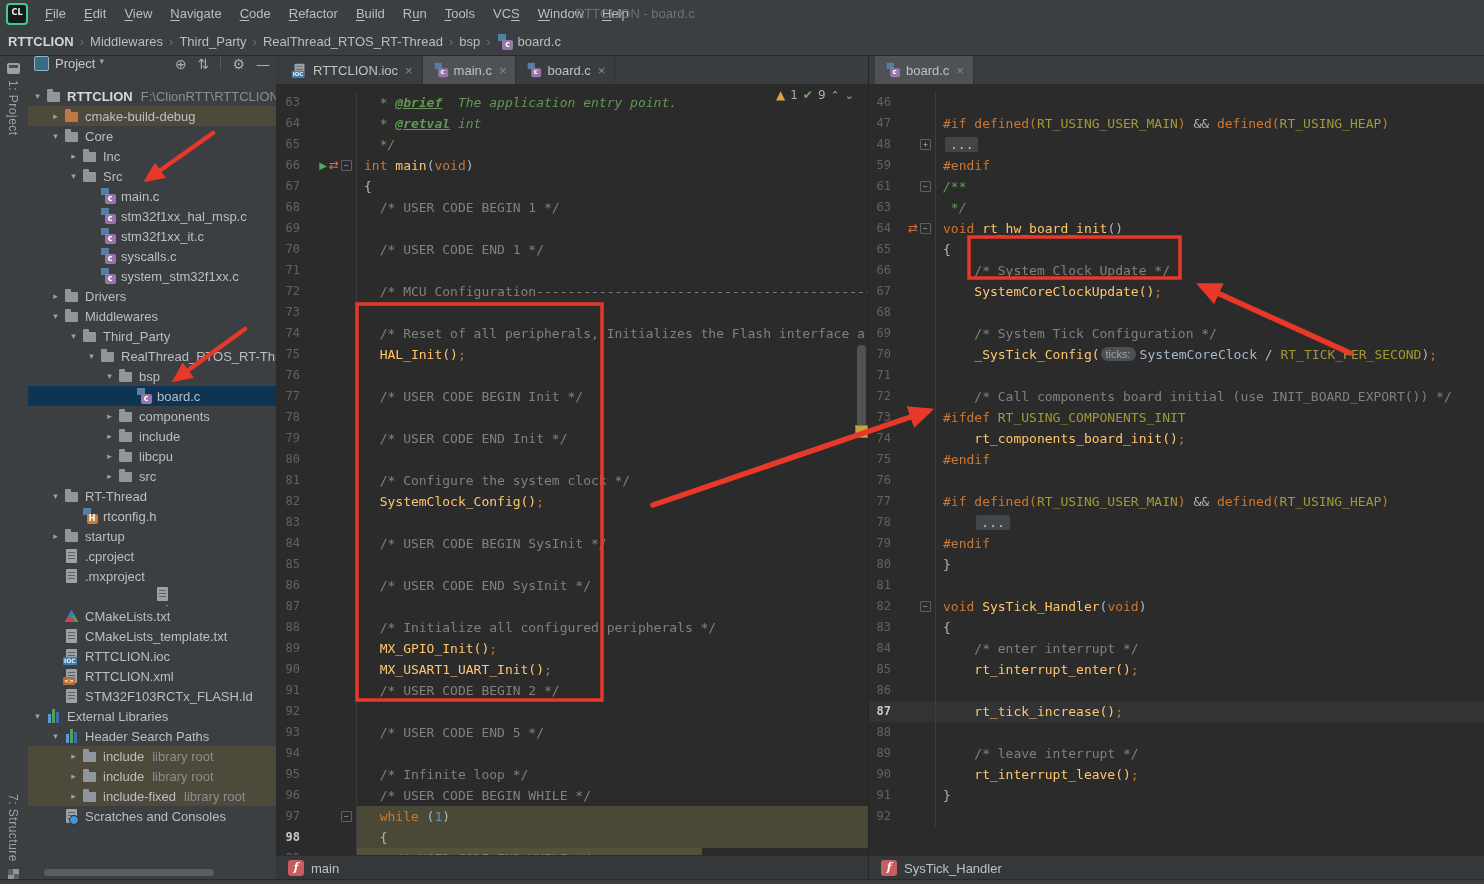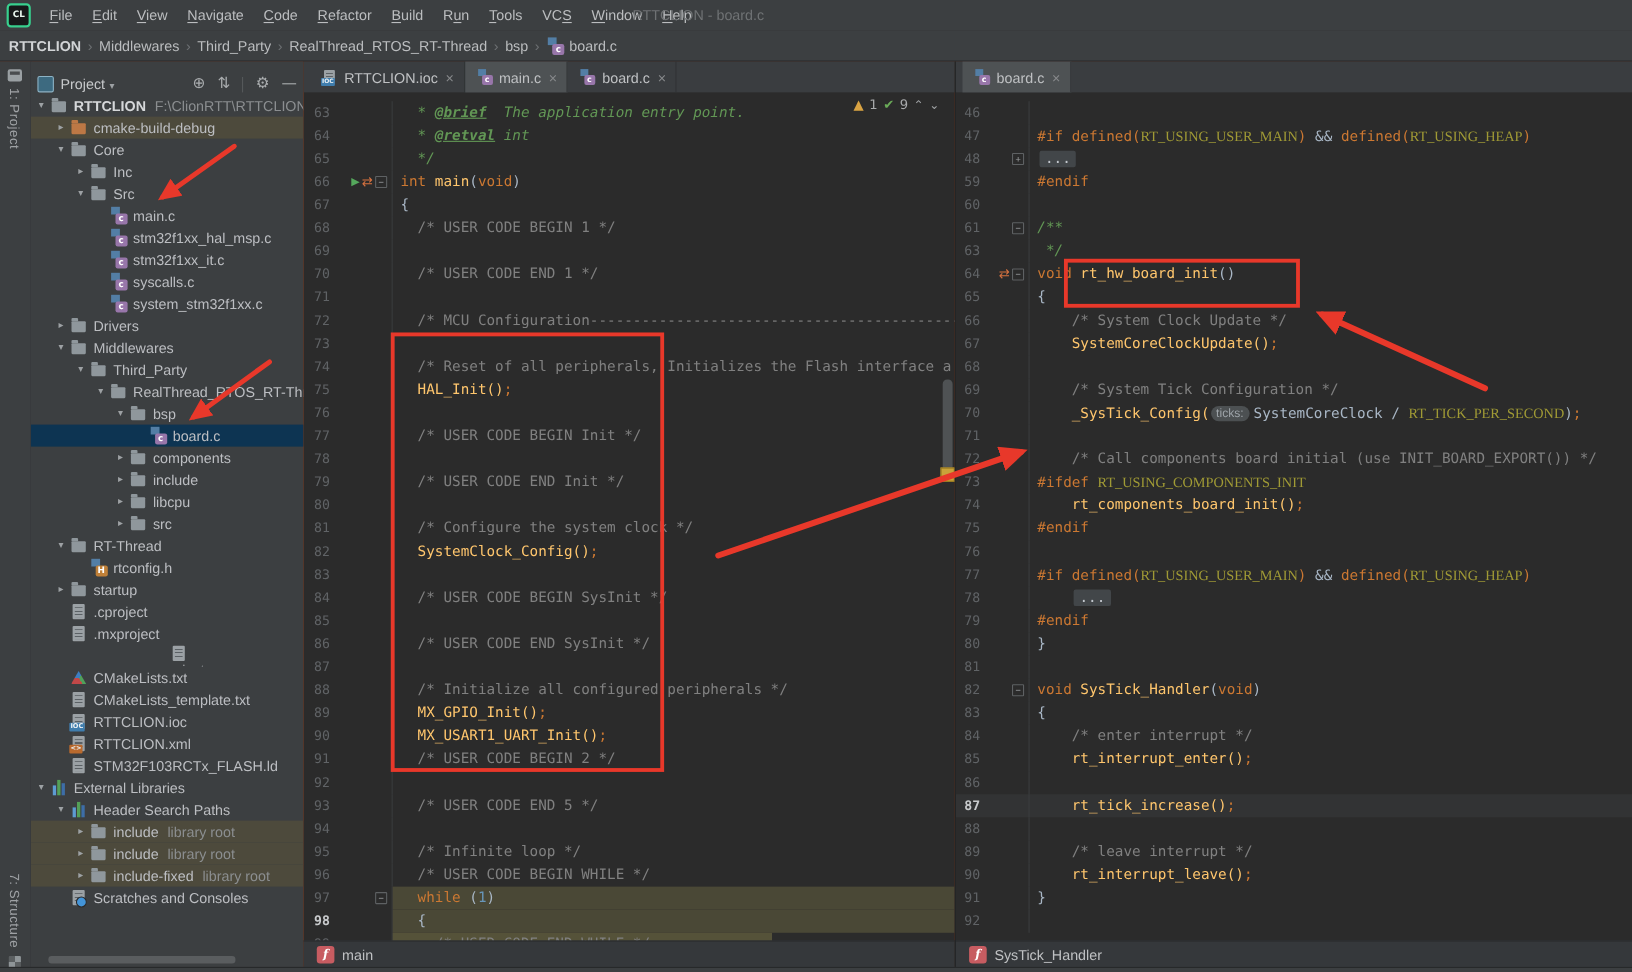--- a/index.html
+++ b/index.html
@@ -24,21 +24,21 @@
   
   #stripe{position:absolute;left:0;top:56px;width:28px;height:828px;background:#3c3f41;
           border-right:1px solid #2a2c2d;}
   .stripe-txt{position:absolute;left:6px;writing-mode:vertical-rl;font-size:12px;color:#9fa2a5;letter-spacing:.5px;}
   #stripe-icon-top{position:absolute;left:7px;top:7px;width:13px;height:11px;background:#9aa0a3;border-radius:2px;}
   #stripe-icon-top::after{content:"";position:absolute;left:2px;top:2px;right:2px;height:3px;background:#4a4d4f;}
   #stripe-icon-bottom{position:absolute;left:8px;bottom:4px;width:11px;height:11px;
           background:conic-gradient(#8f9598 0 25%,#5b5f61 0 50%,#8f9598 0 75%,#5b5f61 0);border-radius:1px;}
   
   #ppanel{position:absolute;left:28px;top:56px;width:248px;height:828px;background:#3c3f41;overflow:hidden;}
-  #phead{height:28px;display:flex;align-items:flex-end;padding:0 6px;}
+  #phead{height:28px;display:flex;align-items:flex-start;padding:0 6px;}
   #phead .ptitle{font-size:13px;color:#c7c9cb;margin:0 4px 0 6px;}
   #phead .caret{color:#9da1a4;font-size:9px;margin-right:auto;}
   .phicon{color:#a9acae;font-size:14px;margin-left:11px;cursor:default;font-family:"DejaVu Sans",sans-serif;}
   .phdiv{width:1px;height:14px;background:#55585a;margin-left:11px;}
   #ptool-icon{width:13px;height:13px;background:#3d6a80;border:1px solid #8db3c5;border-radius:2px;flex:none;}
   #ptree{position:absolute;top:30px;left:0;right:0;}
   .trow{display:flex;align-items:center;height:20px;font-size:13px;color:#bcbec2;white-space:nowrap;overflow:hidden;}
   .trow .chev{width:15px;flex:none;color:#9da1a4;font-size:9px;text-align:center;font-family:"DejaVu Sans",sans-serif;}
   .trow .lbl{margin-left:5px;}
   .trow .sfx{margin-left:8px;color:#8b8e90;}
@@ -85,21 +85,21 @@
   .crow.cur{background:#323334;}
   .ln{flex:none;text-align:right;color:#606366;font-size:12px;padding-right:4px;}
   #lpane .ln{width:24px;} #rpane .ln{width:22px;}
   .ln.b{color:#c8cacc;font-weight:bold;}
   .gut{flex:none;display:flex;align-items:center;justify-content:flex-end;gap:2px;
        padding-right:4px;border-right:1px solid #3a3c3e;}
   #lpane .gut{width:48px;} #rpane .gut{width:36px;}
   .code{flex:1;padding-left:7px;overflow:hidden;color:#a9b7c6;}
   .code.sel{background:#4a4836;}
   .code.sel2{background:linear-gradient(to right,#555239 0,#555239 345px,rgba(0,0,0,0) 345px);}
-  .tk-kw{color:#cc7832;} .tk-fn{color:#ffc66d;} .tk-mac{color:#a09a35;font-family:Liberation Serif, serif;} .tk-cmt{color:#808080;}
+  .tk-kw{color:#cc7832;} .tk-fn{color:#ffc66d;} .tk-mac{color:#a09a35;} .tk-cmt{color:#808080;}
   .tk-doc{color:#629755;font-style:italic;}
   .tk-doctag{color:#629755;font-style:italic;font-weight:bold;text-decoration:underline;}
   .tk-pl{color:#a9b7c6;} .tk-num{color:#6897bb;} .tk-semi{color:#cc7832;}
   .tk-hint{display:inline-block;background:#4c5052;color:#9da3a8;border-radius:8px;font-size:11px;
            line-height:14px;padding:0 5px;margin:0 4px 0 1px;font-family:"Liberation Sans",sans-serif;vertical-align:1px;}
   .tk-foldp{background:#424649;color:#c3c8ce;border-radius:2px;padding:0 5px;margin:0 2px;}
   .girun{color:#55a85c;font-size:10px;font-family:"DejaVu Sans",sans-serif;}
   .giswap{color:#d5713f;font-size:12px;font-family:"DejaVu Sans",sans-serif;}
   .fbox{width:9px;height:9px;border:1px solid #5e6163;color:#9da0a2;font:8px/9px "DejaVu Sans Mono",monospace;
         text-align:center;border-radius:1px;background:#2b2b2b;flex:none;}
@@ -585,21 +585,20 @@
           </span>
           <span>board.c</span>
           <span class="x">×</span>
         </div>
       </div>
     <div class="edit" id="redit">
         <div class="crow"><span class="ln">46</span><span class="gut"></span><span class="code"></span></div>
         <div class="crow"><span class="ln">47</span><span class="gut"></span><span class="code"><span class="tk-kw">#if defined(</span><span class="tk-mac">RT_USING_USER_MAIN</span><span class="tk-kw">) </span><span class="tk-pl">&amp;&amp; </span><span class="tk-kw">defined(</span><span class="tk-mac">RT_USING_HEAP</span><span class="tk-kw">)</span></span></div>
         <div class="crow"><span class="ln">48</span><span class="gut"><span class="fbox">+</span></span><span class="code"><span class="tk-foldp">...</span></span></div>
         <div class="crow"><span class="ln">59</span><span class="gut"></span><span class="code"><span class="tk-kw">#endif</span></span></div>
-        <div class="crow"><span class="ln">60</span><span class="gut"></span><span class="code"></span></div>
         <div class="crow"><span class="ln">61</span><span class="gut"><span class="fbox">−</span></span><span class="code"><span class="tk-doc">/**</span></span></div>
         <div class="crow"><span class="ln">63</span><span class="gut"></span><span class="code"><span class="tk-doc"> */</span></span></div>
         <div class="crow"><span class="ln">64</span><span class="gut"><span class="giswap">⇄</span><span class="fbox">−</span></span><span class="code"><span class="tk-kw">void </span><span class="tk-fn">rt_hw_board_init</span><span class="tk-pl">()</span></span></div>
         <div class="crow"><span class="ln">65</span><span class="gut"></span><span class="code"><span class="tk-pl">{</span></span></div>
         <div class="crow"><span class="ln">66</span><span class="gut"></span><span class="code"><span class="tk-cmt">    /* System Clock Update */</span></span></div>
         <div class="crow"><span class="ln">67</span><span class="gut"></span><span class="code"><span class="tk-pl">    </span><span class="tk-fn">SystemCoreClockUpdate()</span><span class="tk-semi">;</span></span></div>
         <div class="crow"><span class="ln">68</span><span class="gut"></span><span class="code"></span></div>
         <div class="crow"><span class="ln">69</span><span class="gut"></span><span class="code"><span class="tk-cmt">    /* System Tick Configuration */</span></span></div>
         <div class="crow"><span class="ln">70</span><span class="gut"></span><span class="code"><span class="tk-pl">    </span><span class="tk-fn">_SysTick_Config(</span><span class="tk-hint">ticks:</span><span class="tk-pl">SystemCoreClock </span><span class="tk-pl">/ </span><span class="tk-mac">RT_TICK_PER_SECOND</span><span class="tk-pl">)</span><span class="tk-semi">;</span></span></div>
         <div class="crow"><span class="ln">71</span><span class="gut"></span><span class="code"></span></div>

